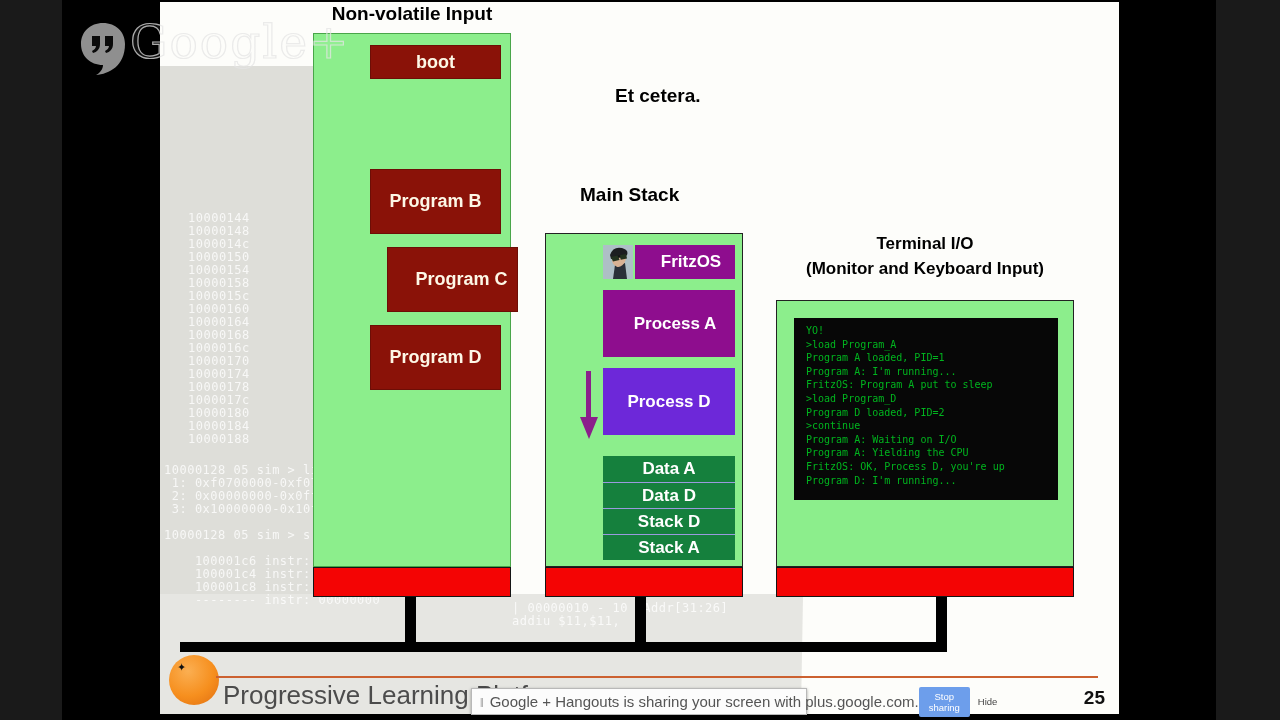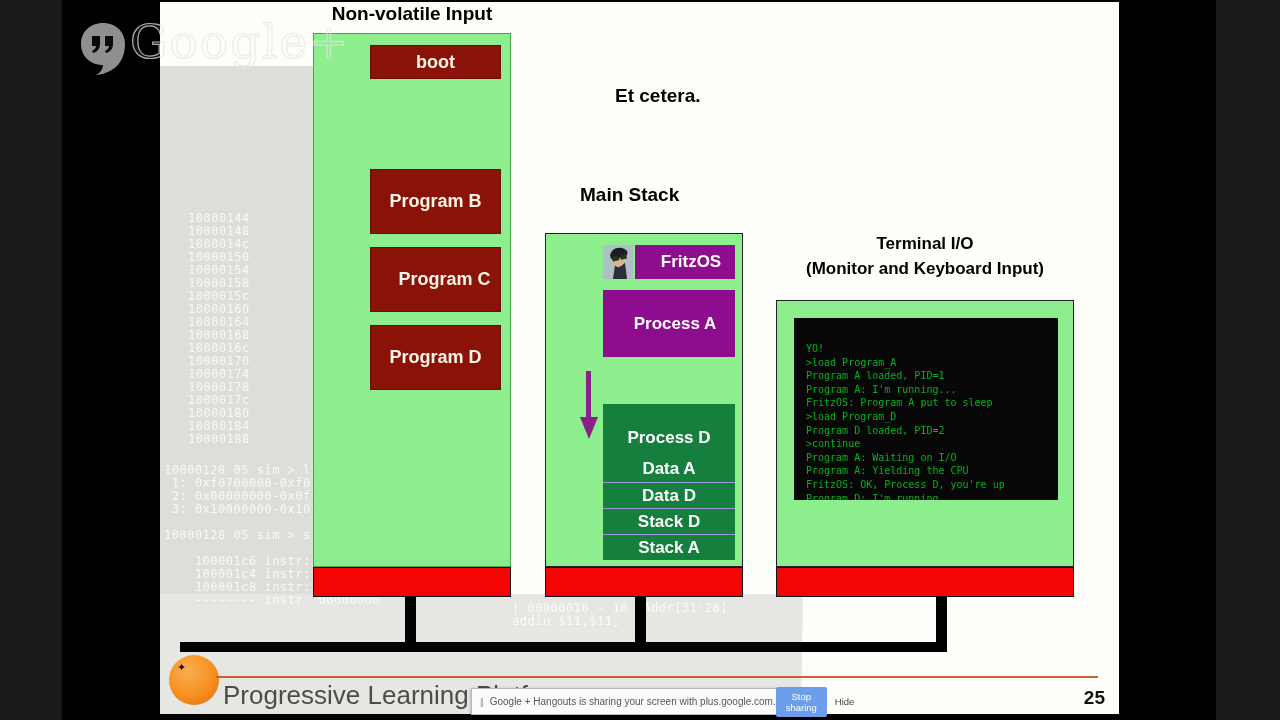--- a/index.html
+++ b/index.html
@@ -36,36 +36,36 @@
   
   .mem-col { position:absolute; background:#8cee8c; }
   .red-bar { position:absolute; background:#f40404; border:1px solid #151515; }
 
   .block {
     position:absolute; display:flex; align-items:center; justify-content:center;
     font-weight:bold; text-align:center;
   }
   .block-darkred { background:#8a1208; color:#fdf7e6; font-size:18px; border:1px solid #6d0e06; }
   .block-purple  { background:#8e0d8e; color:#fff; font-size:17px;padding-left:12px; }
-  .block-cyan    { background:#15803d; color:#fff; font-size:17px;margin-top:36px; }
+  .block-cyan    { background:#6d28d9; color:#fff; font-size:17px; }
   .block-blue    { background:#15803d; color:#fff; font-size:17px; border-top:1px solid #9a9ade; }
   .block-blue.first { border-top:none; }
 
   .avatar-box { position:absolute; overflow:hidden; }
 
   .down-arrow-shaft { position:absolute; background:#8b1f8b; }
   .down-arrow-head  { position:absolute; width:0; height:0;
     border-left:9px solid transparent; border-right:9px solid transparent;
     border-top:22px solid #8b1f8b; }
 
   
   .terminal-screen {
     position:absolute; background:#070707;
     font-family:"DejaVu Sans Mono", monospace; font-size:10px;
-    line-height:13.6px; color:#00b41e; padding:24px 4px 0 12px;
+    line-height:13.6px; color:#00b41e; padding:6px 4px 0 12px;
     white-space:pre; overflow:hidden;
   }
 
   
   .bus-line, .bus-drop { position:absolute; background:#000; }
 
   
   .plp-circle {
     position:absolute; left:9px; top:653px; width:50px; height:50px;
     border-radius:50%;
@@ -90,21 +90,21 @@
   .watermark-bubble { position:absolute; left:79px; top:21px; }
 
   
   .hangouts-bar {
     position:absolute; left:471px; top:688px; width:336px; height:27px;
     background:#fcfcfc; border:1px solid #b8b8b8;
     box-shadow:0 1px 3px rgba(0,0,0,0.35);
     display:flex; align-items:center;
   }
   .hangouts-grip { color:#9a9a9a; font-size:9px; margin:0 7px 0 8px; letter-spacing:-1px; }
-  .hangouts-msg { font-size:10px; color:#555; flex:1; white-space:nowrap; }
+  .hangouts-msg { font-size:15px; color:#555; flex:1; white-space:nowrap; }
   .stop-sharing-btn {
     background:#6d9eeb; color:#fff; border:none; border-radius:2px;
     font-size:9.5px; font-family:"Liberation Sans", sans-serif;
     padding:4px 10px; margin-right:8px; cursor:pointer;
   }
   .hide-btn { font-size:9.5px; color:#444; margin-right:8px; cursor:pointer; }
 </style>
 </head>
 <body>
 
@@ -167,21 +167,21 @@
 
     <div class="diagram-title" style="left:152px; top:1px; width:200px; text-align:center; font-size:19px;">Non-volatile Input</div>
     <div class="diagram-title" style="left:455px; top:83px; font-size:19px;">Et cetera.</div>
     <div class="diagram-title" style="left:420px; top:182px; font-size:19px;">Main Stack</div>
     <div class="diagram-title" style="left:665px; top:232px; width:200px; text-align:center; font-size:17px;">Terminal I/O</div>
     <div class="diagram-title" style="left:605px; top:257px; width:320px; text-align:center; font-size:17px;">(Monitor and Keyboard Input)</div>
 
     <div class="mem-col" style="left:153px; top:31px; width:198px; height:534px; border:1px solid #49a549;">
       <div class="block block-darkred" style="left:56px; top:11px;  width:131px; height:34px;">boot</div>
       <div class="block block-darkred" style="left:56px; top:135px; width:131px; height:65px;">Program B</div>
-      <div class="block block-darkred" style="left:56px; top:213px; width:131px; height:65px;padding-left:18px;">Program C</div>
+      <div class="block block-darkred" style="left:73px; top:213px; width:131px; height:65px;padding-left:18px;">Program C</div>
       <div class="block block-darkred" style="left:56px; top:291px; width:131px; height:65px;text-align:center;">Program D</div>
     </div>
     <div class="red-bar" style="left:153px; top:565px; width:198px; height:30px;"></div>
 
     <div class="mem-col" style="left:385px; top:231px; width:198px; height:334px; border:1px solid #222;">
       <div class="avatar-box" style="left:57px; top:11px; width:30px; height:34px;">
         <svg width="30" height="34" viewBox="0 0 30 34">
           <rect width="30" height="34" fill="#aebfc6"></rect>
           <path d="M10 34 L12 20 L22 18 L24 34 Z" fill="#2a3038"></path>
           <ellipse cx="16" cy="13" rx="7" ry="9" fill="#d8b294" transform="rotate(14 16 13)"></ellipse>

